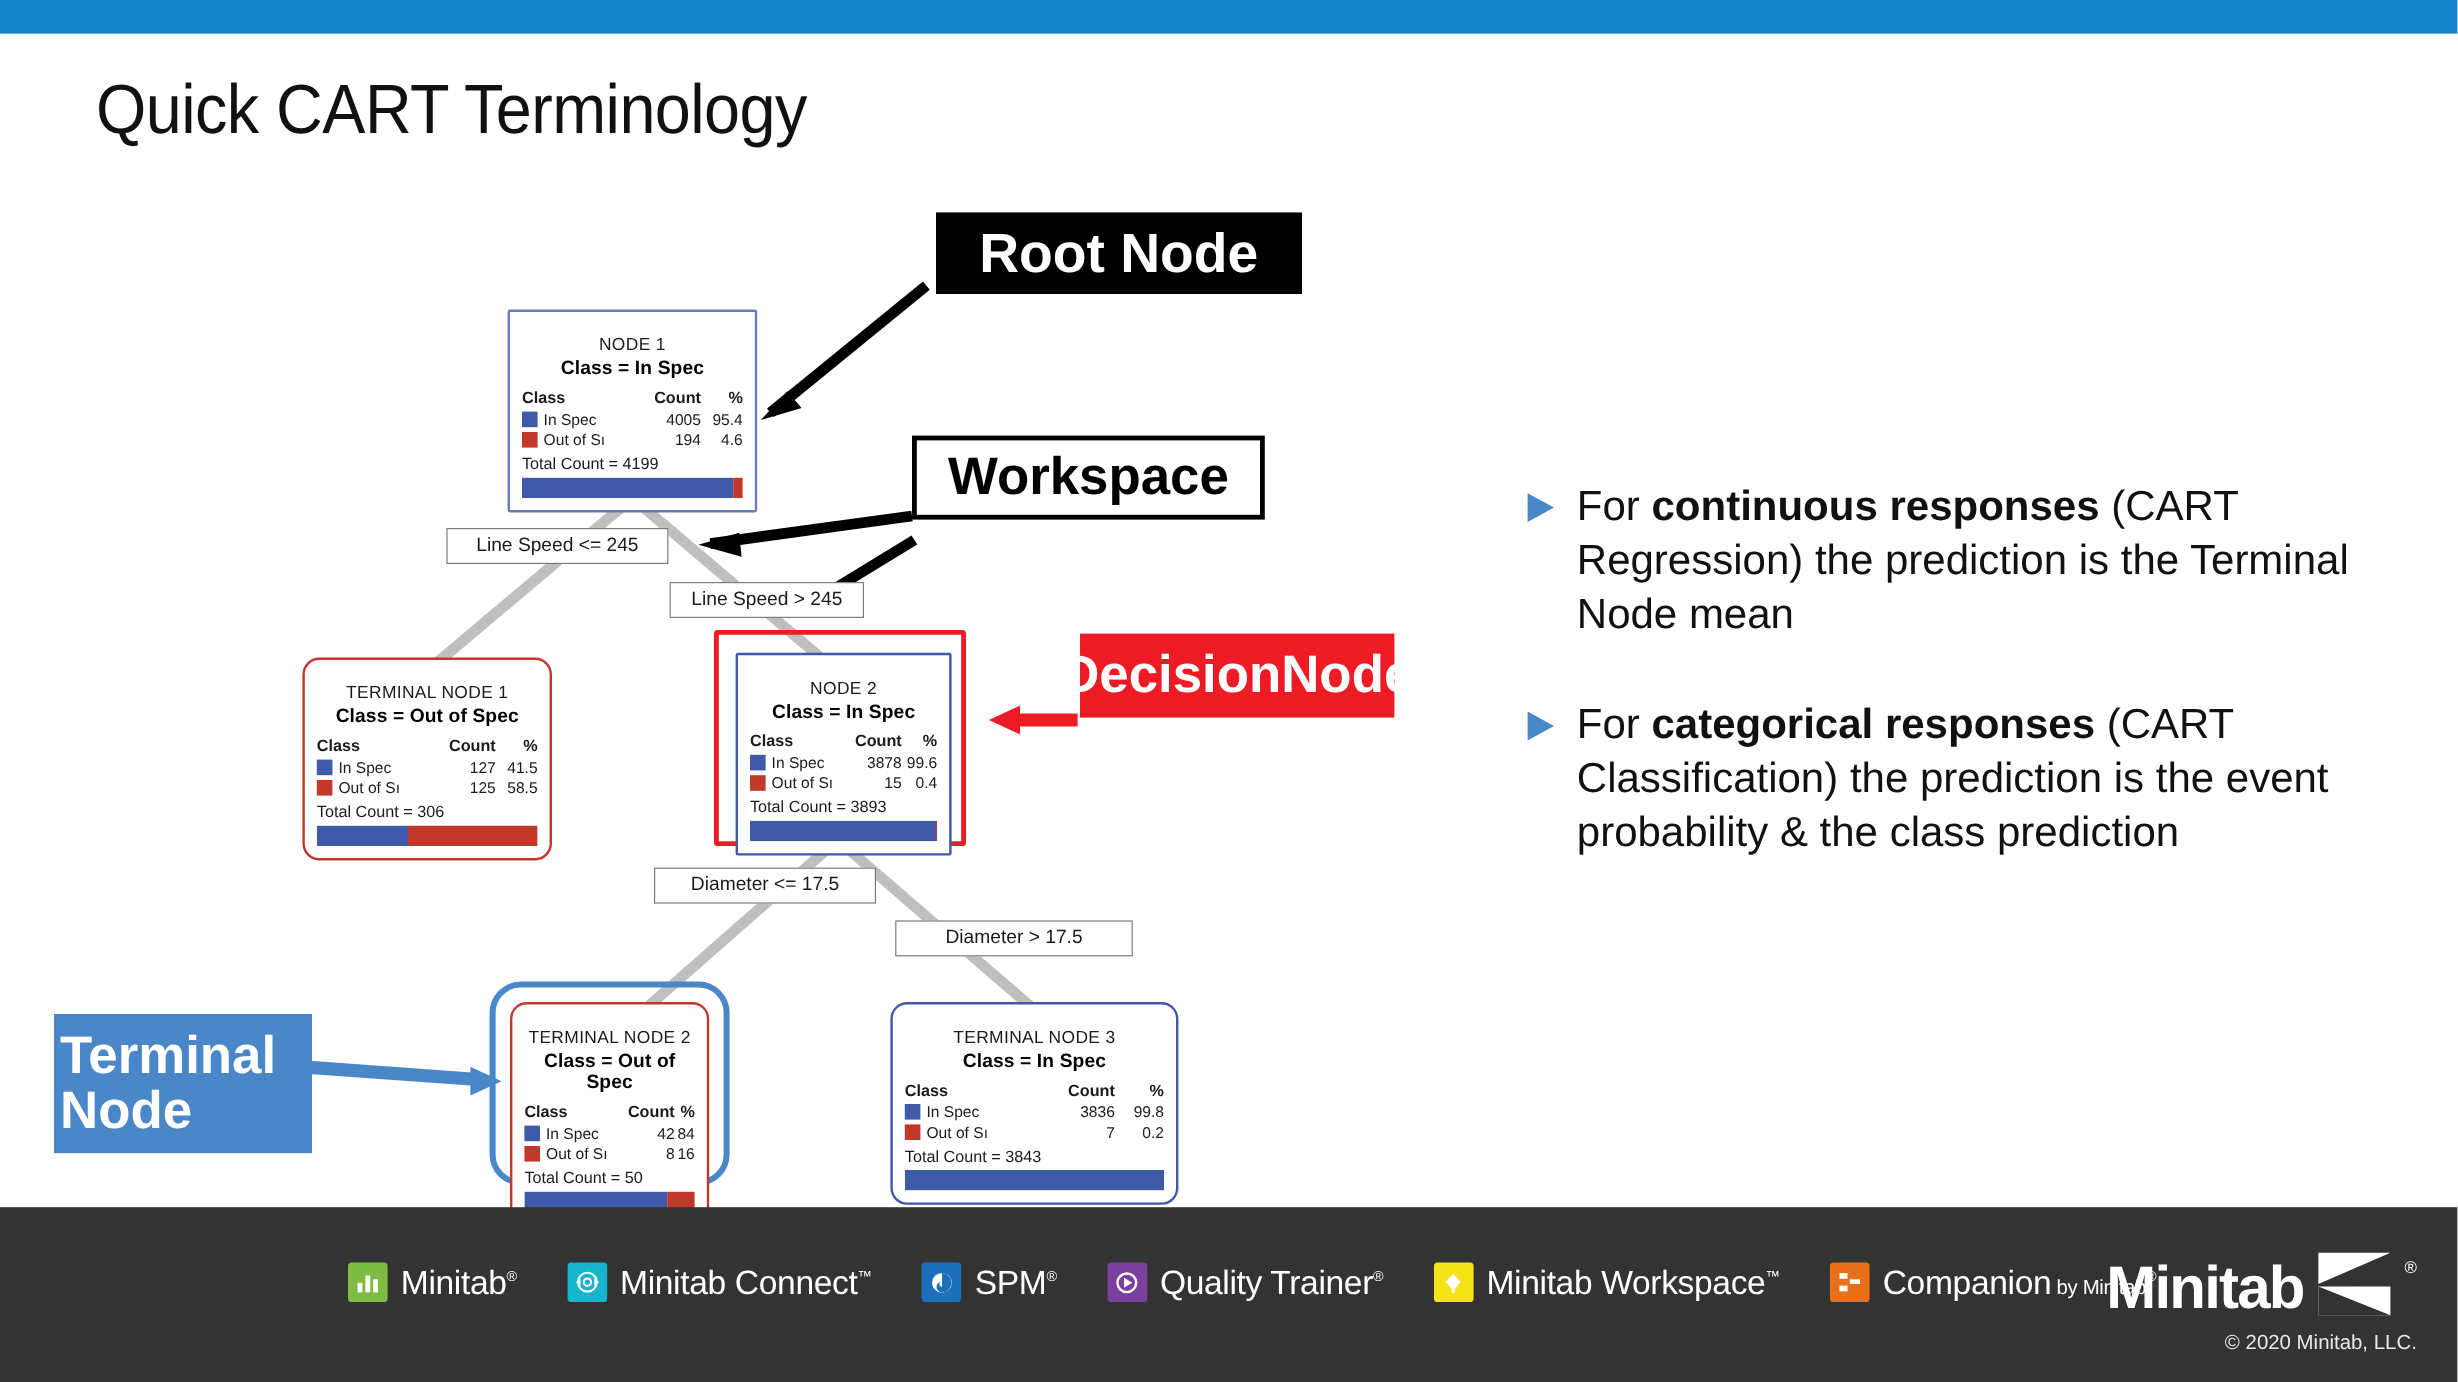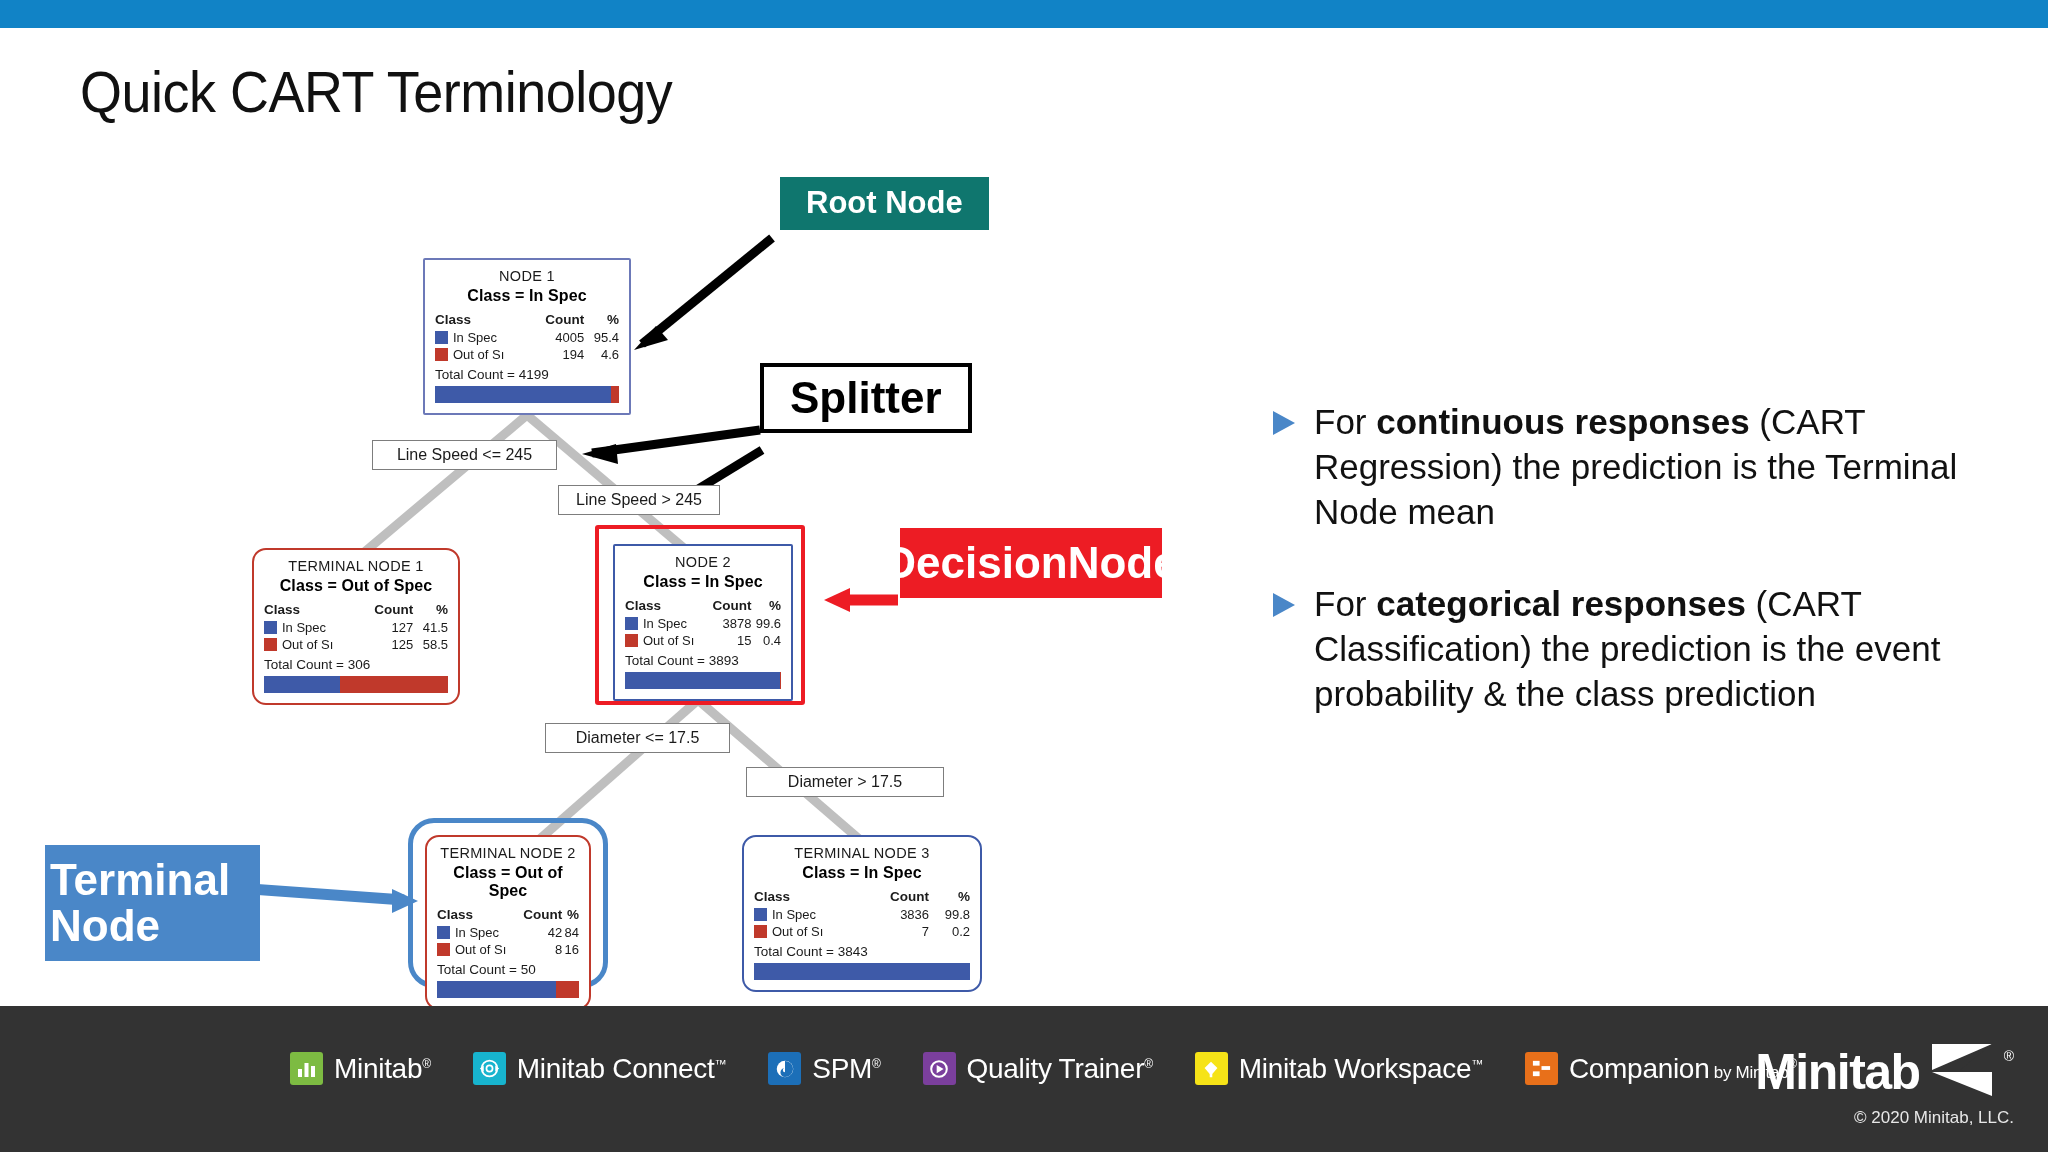--- a/index.html
+++ b/index.html
@@ -24,21 +24,21 @@
     transform:scaleX(0.93); transform-origin:left center;
     white-space:nowrap;
   }
   
   #tree { position:absolute; left:0; top:0; width:1250px; height:1020px; }
   #tree-links { position:absolute; left:0; top:0; width:1250px; height:1020px; }
 
   
   .node {
     position:absolute; background:#ffffff;
-    padding:8px 10px 10px 10px;
+    padding:20px 10px 10px 10px;
   }
   .node.root  { border:2.5px solid #6C79B8; border-radius:2px; }
   .node.red   { border:2.5px solid #C0392B; border-radius:14px; }
   .node.blue  { border:2.5px solid #3E5AA8; border-radius:2px; }
   .node.blue-round { border:2.5px solid #3E5AA8; border-radius:14px; }
 
   .n-title {
     text-align:center; font-size:14.5px; color:#1b1b1b;
     letter-spacing:0.3px; font-weight:400; margin-bottom:3px;
   }
@@ -73,22 +73,22 @@
     font-size:16px; color:#1b1b1b; padding:5px 14px;
     white-space:nowrap; text-align:center;
   }
 
   
   .callout {
     position:absolute; display:flex; align-items:center; justify-content:center;
     font-weight:bold; line-height:1.05;
   }
   #callout-root {
-    background:#0f766e; color:#ffffff; font-size:31px;
-    padding:10px 26px; letter-spacing:0px;
+    background:#000000; color:#ffffff; font-size:46px;
+    padding:10px 36px; letter-spacing:0px;
   }
   #callout-splitter {
     background:#ffffff; color:#000000; font-size:44px;
     border:4px solid #000000; padding:8px 26px;
   }
   #callout-decision {
     background:#ED1C24; color:#ffffff; font-size:44px;
     padding:12px 22px; text-align:left; justify-content:center;
     flex-direction:row; align-items:flex-start;
   }
@@ -339,21 +339,21 @@
     </div>
   </div>
 
   <div class="splitter" style="left:372px; top:440px; width:185px;">Line Speed &lt;= 245</div>
   <div class="splitter" style="left:558px; top:485px; width:162px;">Line Speed &gt; 245</div>
   <div class="splitter" style="left:545px; top:723px; width:185px;">Diameter &lt;= 17.5</div>
   <div class="splitter" style="left:746px; top:767px; width:198px;">Diameter &gt; 17.5</div>
 
   <div class="callout" id="callout-root" style="left:780px; top:177px;">Root Node</div>
 
-  <div class="callout" id="callout-splitter" style="left:760px; top:363px;">Splitter</div>
+  <div class="callout" id="callout-splitter" style="left:760px; top:363px;">Workspace</div>
 
   <div class="callout" id="callout-decision" style="left:900px; top:528px; width:262px;">
     <span class="callout-line">Decision</span>
     <span class="callout-line">Node</span>
   </div>
 
   <div class="callout" id="callout-terminal" style="left:45px; top:845px; width:215px;">
     <span class="callout-line">Terminal</span>
     <span class="callout-line">Node</span>
   </div>

